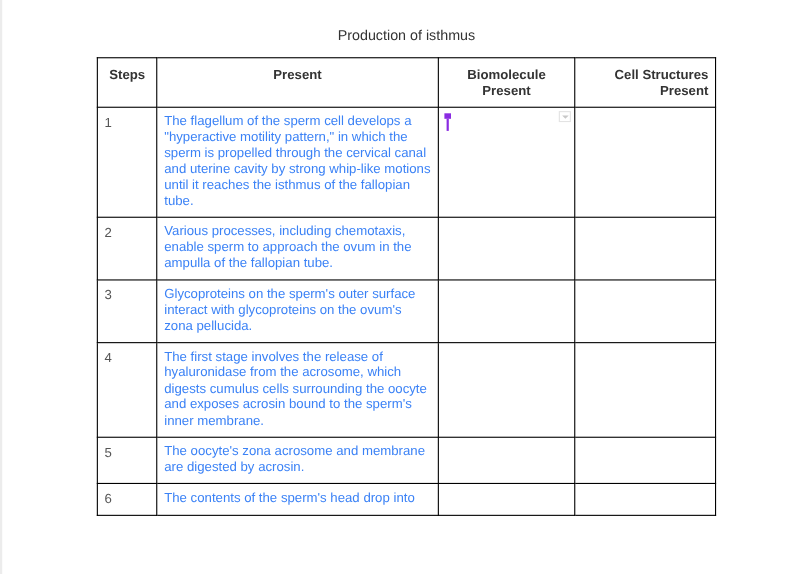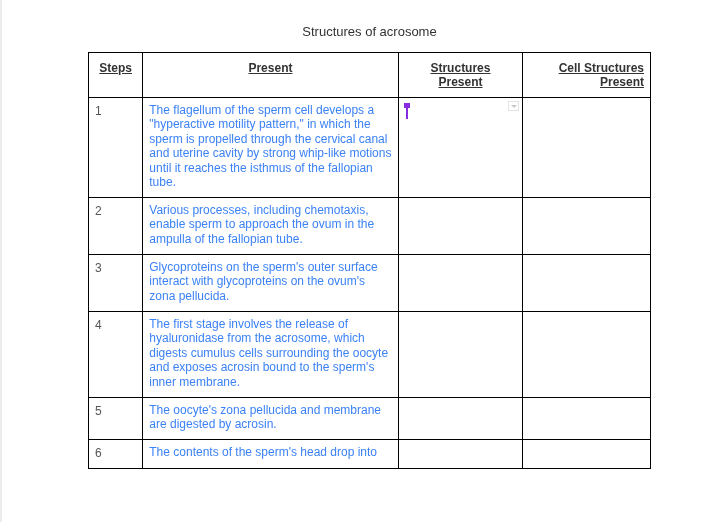--- a/index.html
+++ b/index.html
@@ -45,21 +45,20 @@
       padding: 0;
       font-size: 12px;
       line-height: 14.4px;
     }
     table.process-table th {
       font-weight: bold;
       color: #333333;
       text-align: center;
       padding-top: 8px;
       height: 36px;
-      text-decoration: underline;
     }
     .col-steps { width: 54px; }
     .col-process { width: 254px; }
     .col-bio { width: 124px; }
     .col-cell { width: 127px; }
     .step-cell {
       color: #555555;
       padding: 6px 0 0 6px !important;
     }
     .process-cell {
@@ -110,35 +109,35 @@
       border-left: 3px solid transparent;
       border-right: 3px solid transparent;
       border-top: 3px solid #c8c8c8;
     }
   </style>
 </head>
 <body>
 
 <div class="left-gutter"></div>
 
-<div class="doc-title">Structures of acrosome</div>
+<div class="doc-title">Production of isthmus</div>
 
 <table class="process-table">
   <colgroup>
     <col class="col-steps">
     <col class="col-process">
     <col class="col-bio">
     <col class="col-cell">
   </colgroup>
   <thead>
     <tr>
       <th>Steps</th>
       <th>Present</th>
       <th style="padding-left:14px;padding-right:14px;">
-        <span>Structures Present</span>
+        <span>Biomolecule Present</span>
       </th>
       <th style="padding-left:6px;padding-right:6px;text-align:right;">
         <span>Cell Structures Present</span>
       </th>
     </tr>
   </thead>
   <tbody>
     <tr style="height:100px;">
       <td class="step-cell">1</td>
       <td class="process-cell">The flagellum of the sperm cell develops a "hyperactive motility pattern," in which the sperm is propelled through the cervical canal and uterine cavity by strong whip-like motions until it reaches the isthmus of the fallopian tube.</td>
@@ -164,21 +163,21 @@
       <td class="empty-cell"></td>
     </tr>
     <tr style="height:86px;">
       <td class="step-cell">4</td>
       <td class="process-cell">The first stage involves the release of hyaluronidase from the acrosome, which digests cumulus cells surrounding the oocyte and exposes acrosin bound to the sperm's inner membrane.</td>
       <td class="empty-cell"></td>
       <td class="empty-cell"></td>
     </tr>
     <tr style="height:42px;">
       <td class="step-cell">5</td>
-      <td class="process-cell">The oocyte's zona pellucida and membrane are digested by acrosin.</td>
+      <td class="process-cell">The oocyte's zona acrosome and membrane are digested by acrosin.</td>
       <td class="empty-cell"></td>
       <td class="empty-cell"></td>
     </tr>
     <tr style="height:29px;">
       <td class="step-cell">6</td>
       <td class="process-cell">The contents of the sperm's head drop into</td>
       <td class="empty-cell"></td>
       <td class="empty-cell"></td>
     </tr>
   </tbody>

